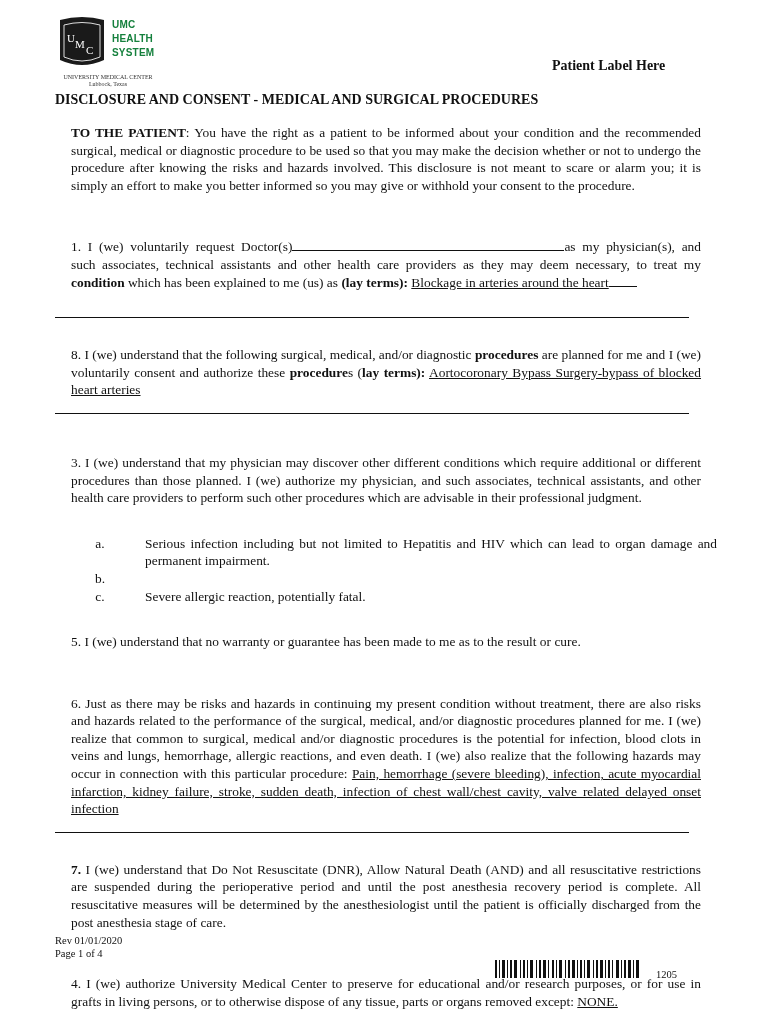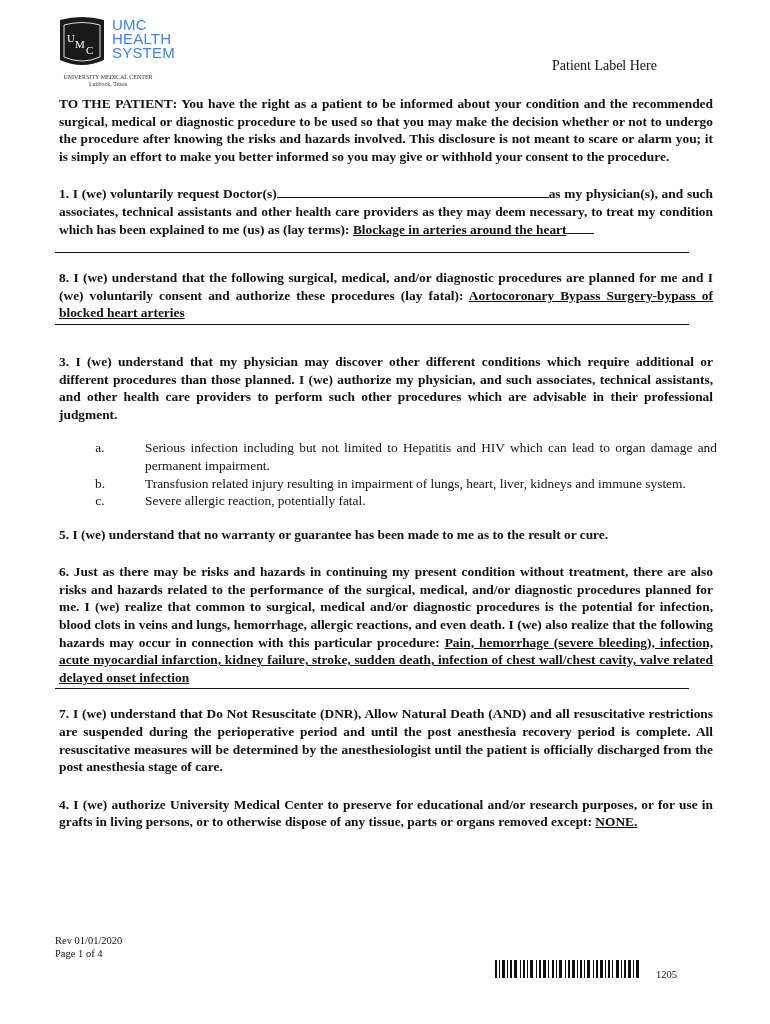--- a/index.html
+++ b/index.html
@@ -2,26 +2,26 @@
 <html><head>
 <meta charset="utf-8">
 <style>
   html, body { margin:0; padding:0; background:#ffffff; }
   body { width:770px; height:1024px; position:relative; overflow:hidden;
          font-family:"Liberation Serif", "DejaVu Serif", serif; color:#111; }
   .abs { position:absolute; }
   .logo { left:56px; top:16px; width:120px; height:70px; }
   .shield { position:absolute; left:0; top:0; width:52px; height:54px; }
   .logo-text { position:absolute; left:56px; top:2px; font-family:"Liberation Sans", sans-serif;
-               font-size:15px; line-height:14px; color:#3b82f6; letter-spacing:0.2px; }
+               font-size:10px; line-height:14px; color:#15803d; letter-spacing:0.2px;font-weight:bold; }
   .logo-sub { position:absolute; left:2px; top:58px; font-size:6px; line-height:7px; text-align:center; width:100px; color:#333; }
-  .patient-label { left:552px; top:58px; font-size:14px; font-weight:normal; }
+  .patient-label { left:552px; top:58px; font-size:14px; font-weight:bold; }
   .content { left:55px; top:91px; width:662px; font-size:13.4px; line-height:17.6px; }
   .title { font-weight:bold; font-size:14px; line-height:17px; }
-  p { margin:4px; text-align:justify;font-weight:bold; }
+  p { margin:16px; text-align:justify; }
   .gap { height:12px; }
   .u { text-decoration:underline; }
   .blank { display:inline-block; border-bottom:1px solid #111; vertical-align:baseline; height:12px; }
   .fullrule { border-bottom:1px solid #111; width:634px; height:10px; }
   .center { text-align:center; font-weight:bold; }
   .box { display:inline-block; width:9px; height:9px; border:1px solid #111; margin:0 3px 0 2px; vertical-align:-1px; }
   .sub { display:flex; }
   .sub .lbl { width:90px; text-align:center; flex:none; }
   .sub .txt { flex:1; text-align:justify; }
   .footer-left { left:55px; top:934px; font-size:10.5px; line-height:13px; }
@@ -46,43 +46,43 @@
   </div>
   <div class="logo-sub">
     <div>UNIVERSITY MEDICAL CENTER</div>
     <div>Lubbock, Texas</div>
   </div>
 </div>
 
 <div class="abs patient-label">Patient Label Here</div>
 
 <div class="abs content">
+  <div class="title">DISCLOSURE AND CONSENT - MEDICAL AND SURGICAL PROCEDURES</div>
   <p><b>TO THE PATIENT</b><span>: You have the right as a patient to be informed about your condition and the recommended surgical, medical or diagnostic procedure to be used so that you may make the decision whether or not to undergo the procedure after knowing the risks and hazards involved. This disclosure is not meant to scare or alarm you; it is simply an effort to make you better informed so you may give or withhold your consent to the procedure.</span></p>
 
   <div class="gap"></div>
   <p><span>1.  I (we) voluntarily request Doctor(s)</span><span class="blank" style="width:272px"></span><span>as my physician(s), and such associates, technical assistants and other health care providers as they may deem necessary, to treat my </span><b>condition</b><span> which has been explained to me (us) as </span><b>(lay terms):</b> <span class="u">Blockage in arteries around the heart</span><span class="blank" style="width:28px"></span></p>
   <div class="fullrule"></div>
 
   <div class="gap"></div>
-  <p><span>8.  I (we) understand that the following surgical, medical, and/or diagnostic </span><b>procedures</b><span> are planned for me and I (we) voluntarily consent and authorize these </span><b>procedure</b><span>s (</span><b>lay fatal):</b> <span class="u">Aortocoronary Bypass Surgery-bypass of blocked heart arteries</span></p>
+  <p><span>8.  I (we) understand that the following surgical, medical, and/or diagnostic </span><b>procedures</b><span> are planned for me and I (we) voluntarily consent and authorize these </span><b>procedure</b><span>s (</span><b>lay terms):</b> <span class="u">Aortocoronary Bypass Surgery-bypass of blocked heart arteries</span></p>
   <div style="border-bottom:1px solid #111;width:634px;margin-top:-2px;"></div>
 
   <div class="gap"></div>
 
   <div class="gap"></div>
   <p>3.  I (we) understand that my physician may discover other different conditions which require additional or different procedures than those planned. I (we) authorize my physician, and such associates, technical assistants, and other health care providers to perform such other procedures which are advisable in their professional judgment.</p>
 
   <div class="gap"></div>
   <div class="sub">
       <span class="lbl">a.</span>
       <span class="txt">Serious infection including but not limited to Hepatitis and HIV which can lead to organ damage and permanent impairment.</span>
     </div>
   <div class="sub">
       <span class="lbl">b.</span>
-      <span class="txt">Transfusion related injury resulting in impairment of lungs, heart, liver, kidneys and immune system.</span>
     </div>
   <div class="sub">
       <span class="lbl">c.</span>
       <span class="txt">Severe allergic reaction, potentially fatal.</span>
     </div>
 
   <div class="gap"></div>
   <p>5.  I (we) understand that no warranty or guarantee has been made to me as to the result or cure.</p>
 
   <div class="gap"></div>

